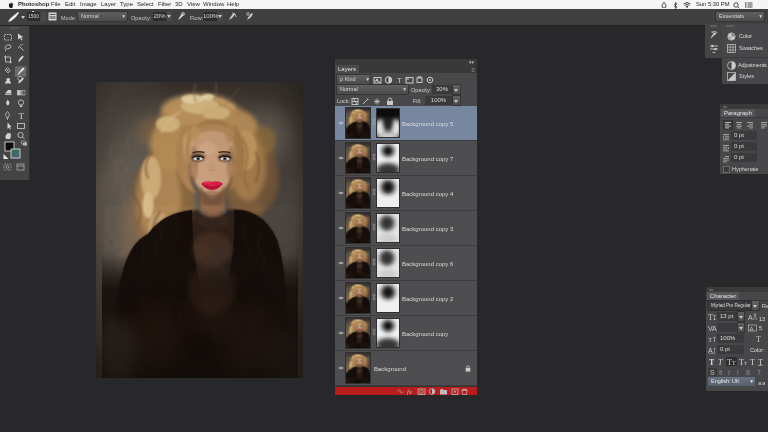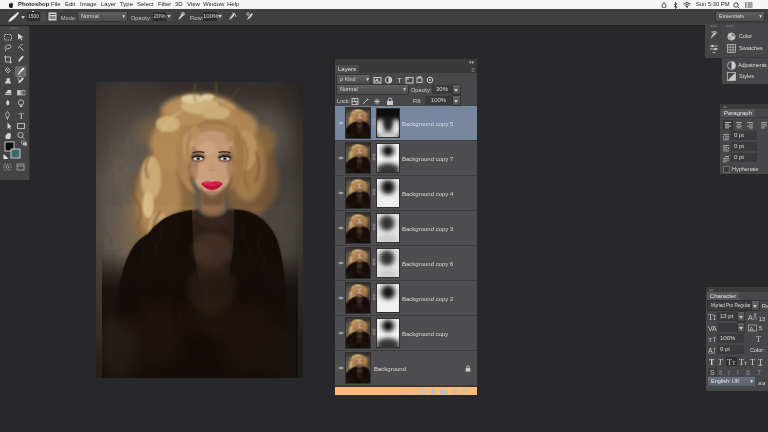--- a/index.html
+++ b/index.html
@@ -574,21 +574,21 @@
           <use href="#ph"></use>
         </svg>
   <div class="lname" style="left:39px;">Background</div>
   <svg class="abs" style="right:6px;top:14px" width="6" height="7" viewBox="0 0 6 7">
           <rect x="0.7" y="3" width="4.6" height="3.6" fill="#c9c9c9"></rect>
           <path d="M1.8,3 L1.8,2 A1.2,1.2 0 0 1 4.2,2 L4.2,3" fill="none" stroke="#c9c9c9" stroke-width="0.8"></path>
         </svg>
   </div>
   </div>
 
-  <div class="abs" style="left:0;top:327px;width:142px;height:9px;background:#fdba74;border-top:1px solid #333;box-sizing:border-box;">
+  <div class="abs" style="left:0;top:327px;width:142px;height:9px;background:#b91c1c;border-top:1px solid #333;box-sizing:border-box;">
     <svg class="abs" style="left:62px;top:1px" width="72" height="7" viewBox="0 0 72 7" fill="none" stroke="#bdbdbd" stroke-width="0.8">
       <path d="M1,3.5 A1.5,1.5 0 1 1 4,3.5 M3,3.5 A1.5,1.5 0 1 0 6,3.5" opacity="0.7"></path>
       <text x="10" y="6" font-size="7" font-style="italic" fill="#bdbdbd" stroke="none" font-family="Liberation Serif">fx</text>
       <rect x="21" y="1" width="7" height="5.5"></rect>
         <circle cx="24.5" cy="3.7" r="1.7"></circle>
       <circle cx="35" cy="3.5" r="2.8"></circle>
         <path d="M35,0.7 A2.8,2.8 0 0 1 35,6.3" fill="#bdbdbd" stroke="none"></path>
       <path d="M43,2.5 L43,6.5 L50,6.5 L50,2 L46.5,2 L45.8,1 L43.8,1 Z" fill="#bdbdbd" stroke="none"></path>
       <rect x="55" y="1" width="6" height="5.5"></rect>
         <path d="M58,2.5 L58,5 M56.8,3.7 L59.2,3.7"></path>

